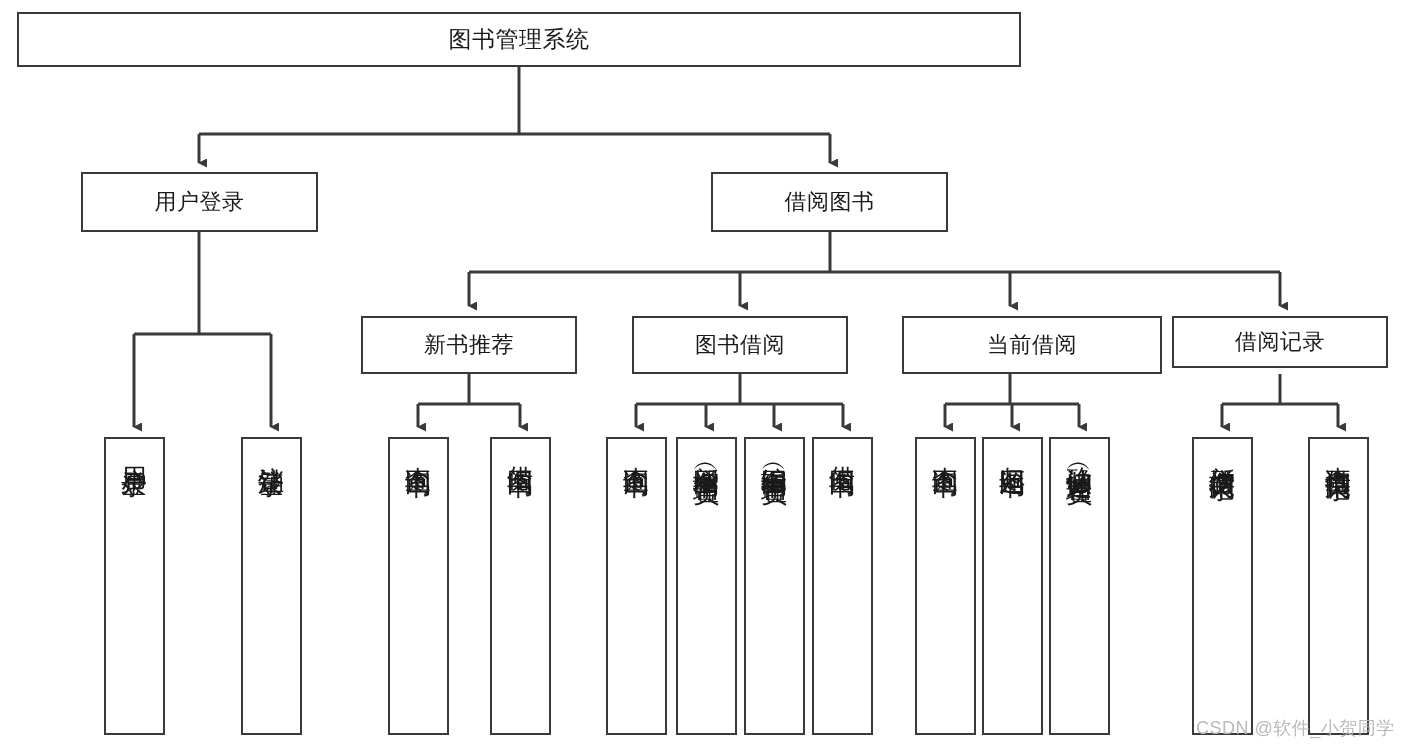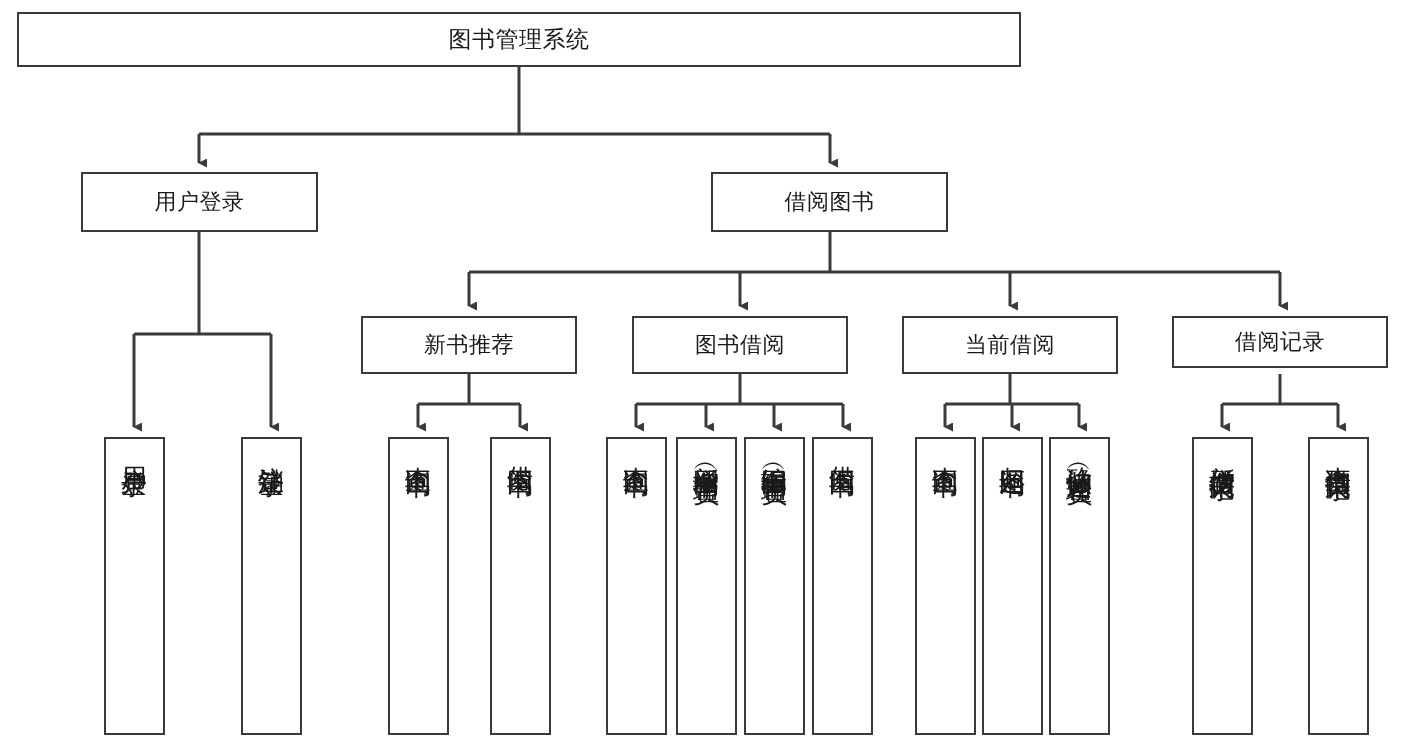--- a/index.html
+++ b/index.html
@@ -135,21 +135,21 @@
   <div class="node horiz" style="left:711px; top:172px; width:237px; height:60px;">
     <span class="label">借阅图书</span>
   </div>
 
   <div class="node horiz" style="left:632px; top:316px; width:216px; height:58px;">
     <span class="label">图书借阅</span>
   </div>
   <div class="node horiz" style="left:361px; top:316px; width:216px; height:58px;">
     <span class="label">新书推荐</span>
   </div>
-  <div class="node horiz" style="left:902px; top:316px; width:216px; height:58px;">
+  <div class="node horiz" style="left:902px; top:316px; width:260px; height:58px;">
     <span class="label">当前借阅</span>
   </div>
   <div class="node horiz" style="left:1172px; top:316px; width:216px; height:52px;">
     <span class="label">借阅记录</span>
   </div>
 
   <div class="node vert" style="left:104px; top:437px; width:61px; height:298px;">
     <span class="label">用户登录</span>
   </div>
   <div class="node vert" style="left:241px; top:437px; width:61px; height:298px;">
@@ -186,14 +186,15 @@
     <span class="label">确认归还（管理员）</span>
   </div>
 
   <div class="node vert" style="left:1192px; top:437px; width:61px; height:298px;">
     <span class="label">新增借阅记录</span>
   </div>
   <div class="node vert" style="left:1308px; top:437px; width:61px; height:298px;">
     <span class="label">查询借阅记录</span>
   </div>
 
+  <div class="watermark" style="left:1196px; top:716px;">CSDN @软件_小贺同学</div>
 
 </div>
 
 </body></html>

